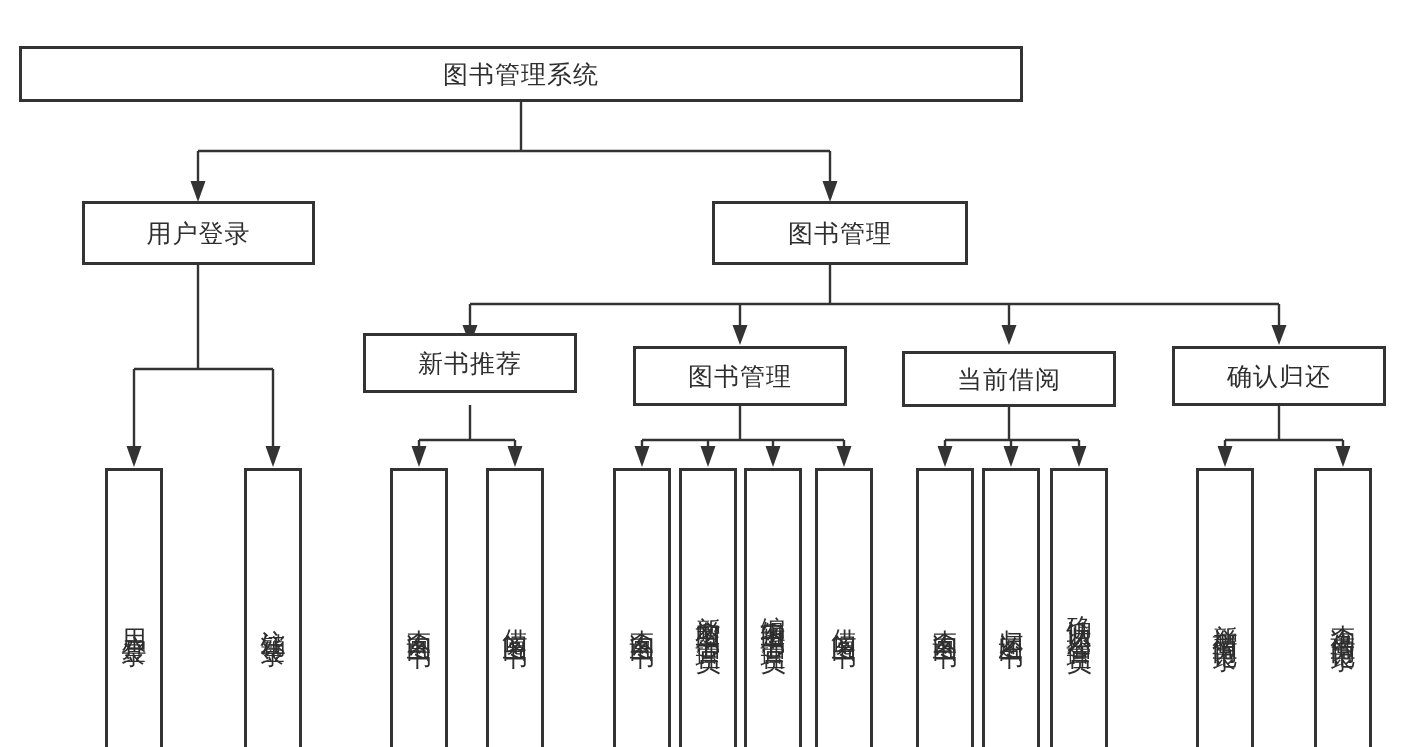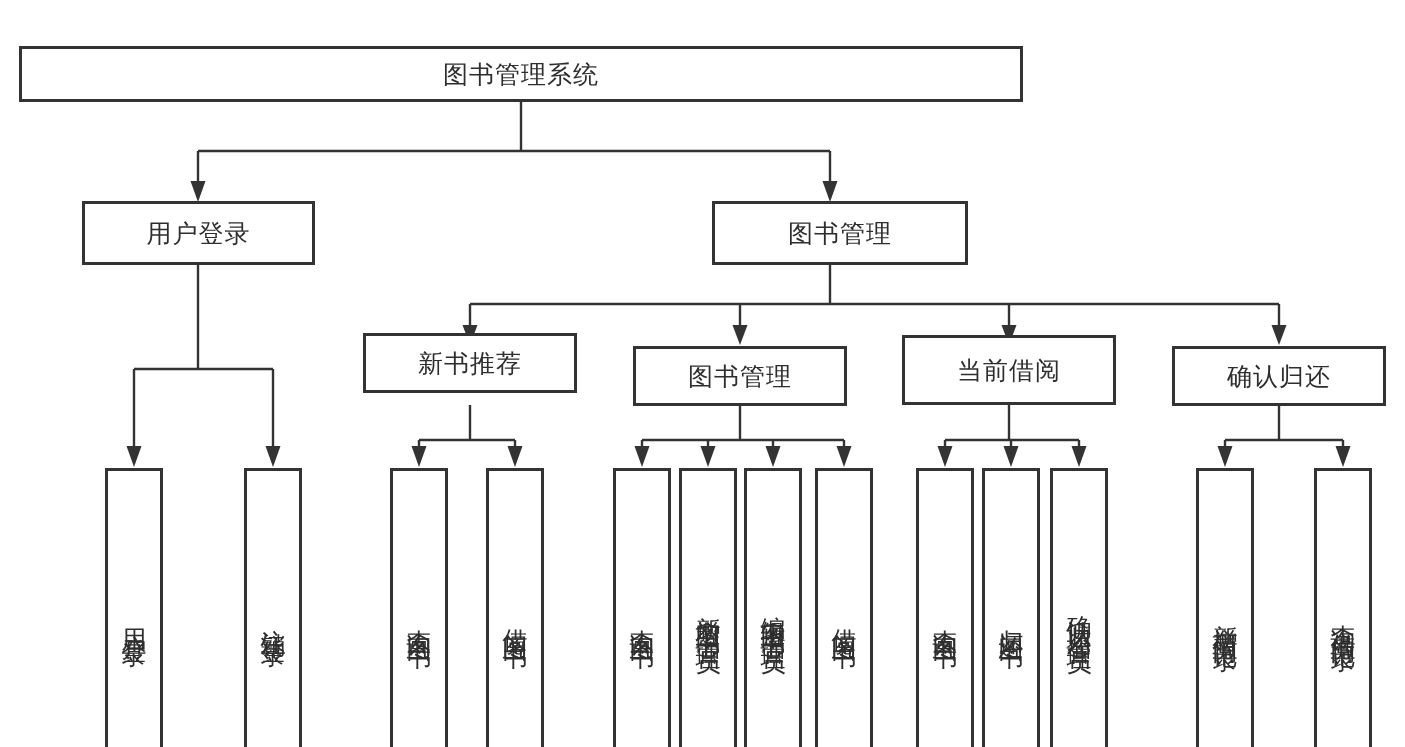--- a/index.html
+++ b/index.html
@@ -143,21 +143,21 @@
   <div class="box h" style="left:712px;top:168px;width:256px;height:64px">
     <span>图书管理</span>
   </div>
 
   <div class="box h" style="left:363px;top:300px;width:214px;height:60px">
     <span>新书推荐</span>
   </div>
   <div class="box h" style="left:633px;top:313px;width:214px;height:60px">
     <span>图书管理</span>
   </div>
-  <div class="box h" style="left:902px;top:302px;width:214px;height:70px">
+  <div class="box h" style="left:902px;top:318px;width:214px;height:56px">
     <span>当前借阅</span>
   </div>
   <div class="box h" style="left:1172px;top:313px;width:214px;height:60px">
     <span>确认归还</span>
   </div>
 
   <div class="box v" style="left:105px;top:435px;width:58px;height:301px">
     <span>用户登录</span>
   </div>
   <div class="box v" style="left:244px;top:435px;width:58px;height:301px">

